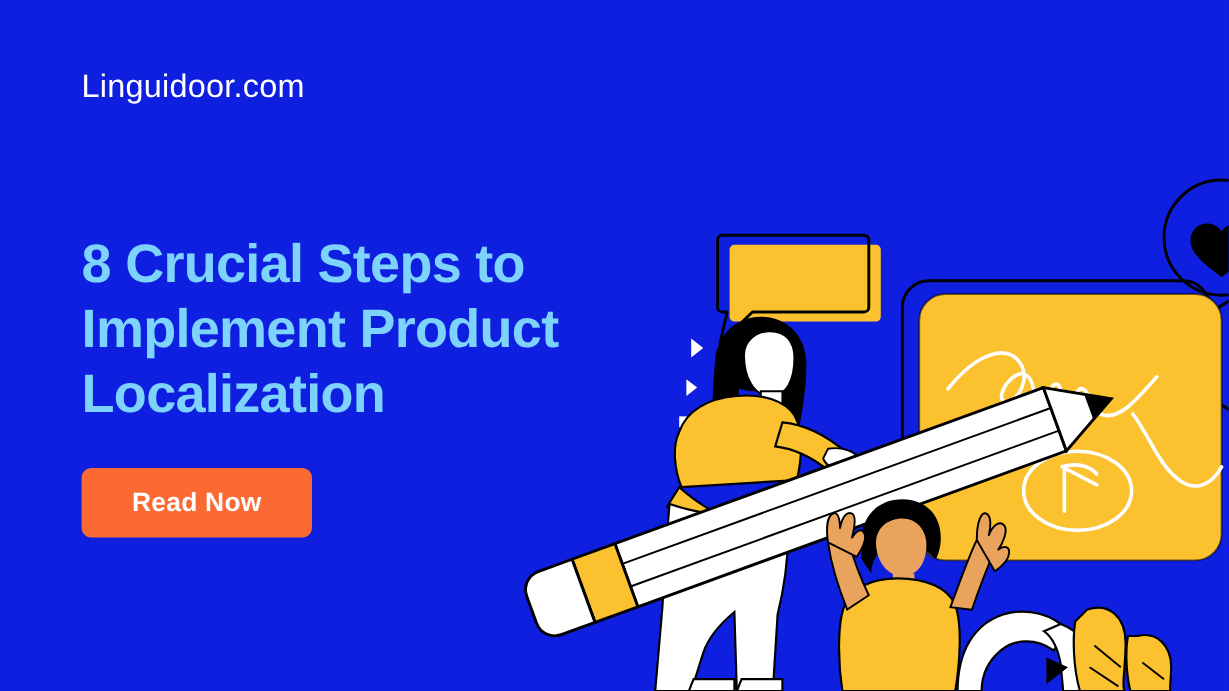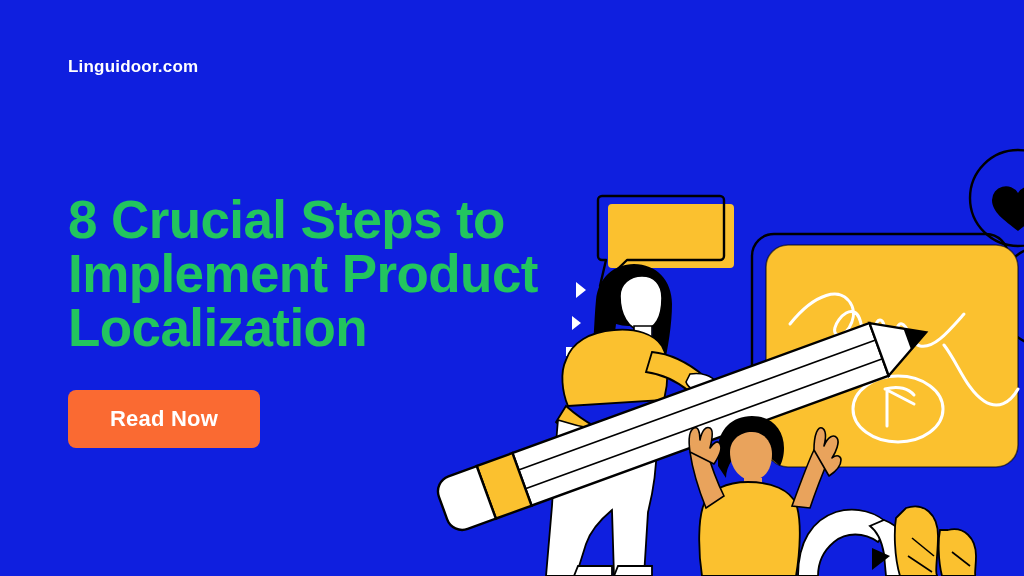--- a/index.html
+++ b/index.html
@@ -22,34 +22,34 @@
     pointer-events:none;
   }
   
   #content {
     position:absolute; top:0; left:0;
     width:1024px; height:576px;
   }
   .logo {
     position:absolute;
     left:68px; top:57px;
-    font-size:17px;
-    font-weight:700;
+    font-size:27px;
+    font-weight:400;
     color:#ffffff;
     letter-spacing:0.2px;
     white-space:nowrap;
   }
   .headline {
     position:absolute;
     left:68px; top:193px;
     width:540px;
-    font-size:53px;
+    font-size:45px;
     font-weight:700;
     line-height:54px;
-    color:#22c55e;
+    color:#7dd3fc;
     letter-spacing:-0.6px;
   }
   .cta {
     position:absolute;
     left:68px; top:390px;
     width:192px; height:58px;
     background:#fa6a32;
     border:none;
     border-radius:8px;
     color:#ffffff;

